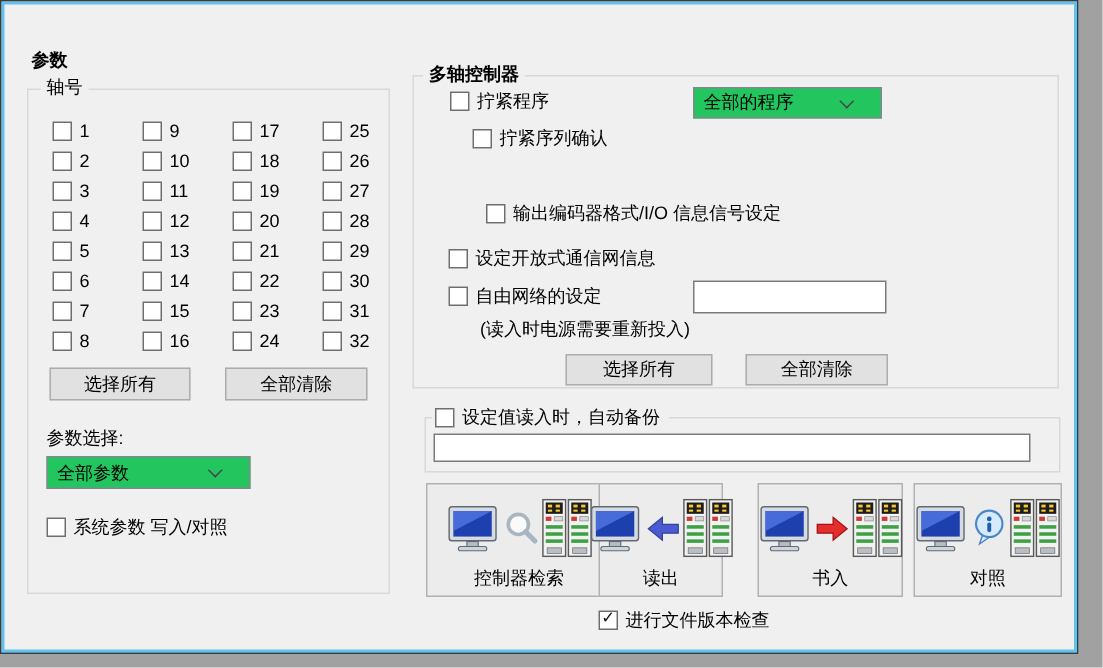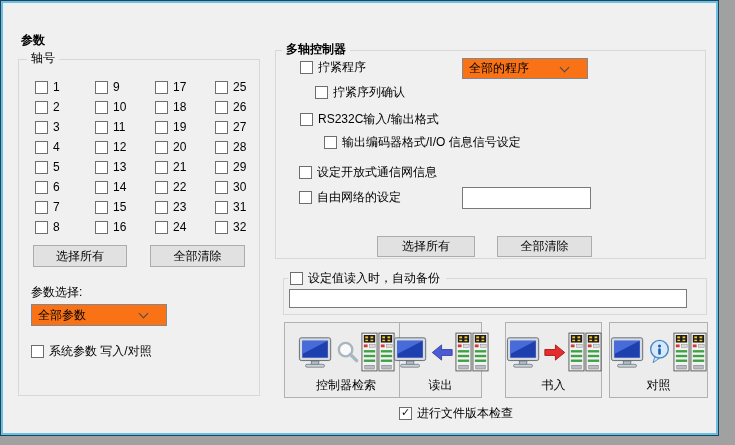--- a/index.html
+++ b/index.html
@@ -39,21 +39,21 @@
   .gcap{position:absolute;top:-9px;left:8px;background:#f0f0f0;padding:0 4px;line-height:15px;white-space:nowrap;}
   .bold{font-weight:bold;}
   .lbl{position:absolute;white-space:nowrap;}
   .cb{display:flex;align-items:center;gap:5px;white-space:nowrap;height:14px;}
   .cb .box{flex:0 0 auto;width:11px;height:11px;background:#fff;border:1px solid #6e6e6e;
            display:inline-flex;align-items:center;justify-content:center;}
   .cb.checked .box::after{content:"✓";font-size:11px;font-weight:bold;color:#111;line-height:1;margin-top:-1px;}
   .abs{position:absolute;}
   .btn{position:absolute;box-sizing:border-box;background:#e1e1e1;border:1px solid #acacac;
        display:flex;align-items:center;justify-content:center;font:inherit;padding:0;cursor:default;}
-  .combo{position:absolute;box-sizing:border-box;background:#f97316;border:1px solid #828790;
+  .combo{position:absolute;box-sizing:border-box;background:#22c55e;border:1px solid #828790;
          display:flex;align-items:center;justify-content:space-between;padding:0 19px 0 6px;}
   .chev{width:6px;height:6px;border-right:1.4px solid #45494e;border-bottom:1.4px solid #45494e;
         transform:rotate(45deg);margin-top:-3px;}
   .textbox{position:absolute;box-sizing:border-box;border:1px solid #7a7a7a;background:#fff;
            padding:0 4px;font:inherit;outline:none;}
 
   
   .axis-grid{position:absolute;left:16px;top:17px;display:grid;
              grid-template-rows:repeat(8,20px);grid-template-columns:repeat(4,60px);
              grid-auto-flow:column;align-items:center;}
@@ -235,41 +235,38 @@
       <div class="combo" style="left:186px;top:7px;width:126px;height:21px;">
         <span>全部的程序</span>
         <span class="chev"></span>
       </div>
 
       <label class="cb abs" style="left:39px;top:34px;">
         <span class="box"></span>
         <span>拧紧序列确认</span>
       </label>
 
-      <label class="cb abs" style="left:24px;top:61px;">
-        <span class="box"></span>
-        <span>RS232C输入/输出格式</span>
-      </label>
 
       <label class="cb abs" style="left:24px;top:84px;padding-left:24px;">
         <span class="box"></span>
         <span>输出编码器格式/I/O 信息信号设定</span>
       </label>
 
       <label class="cb abs" style="left:23px;top:114px;">
         <span class="box"></span>
         <span>设定开放式通信网信息</span>
       </label>
 
       <label class="cb abs" style="left:23px;top:139px;">
         <span class="box"></span>
         <span>自由网络的设定</span>
       </label>
       <input class="textbox" style="left: 186px; top: 136px; width: 129px; height: 22px;" value="">
 
+      <div class="lbl" style="left:44px;top:160px;">(读入时电源需要重新投入)</div>
 
       <button class="btn" style="left:101px;top:185px;width:98px;height:21px;">选择所有</button>
       <button class="btn" style="left:221px;top:185px;width:95px;height:21px;">全部清除</button>
     </div>
 
     <div class="group" style="left:282px;top:277px;width:424px;height:37px;">
       <label class="cb backup-cap">
         <span class="box"></span>
         <span>设定值读入时，自动备份</span>
       </label>

